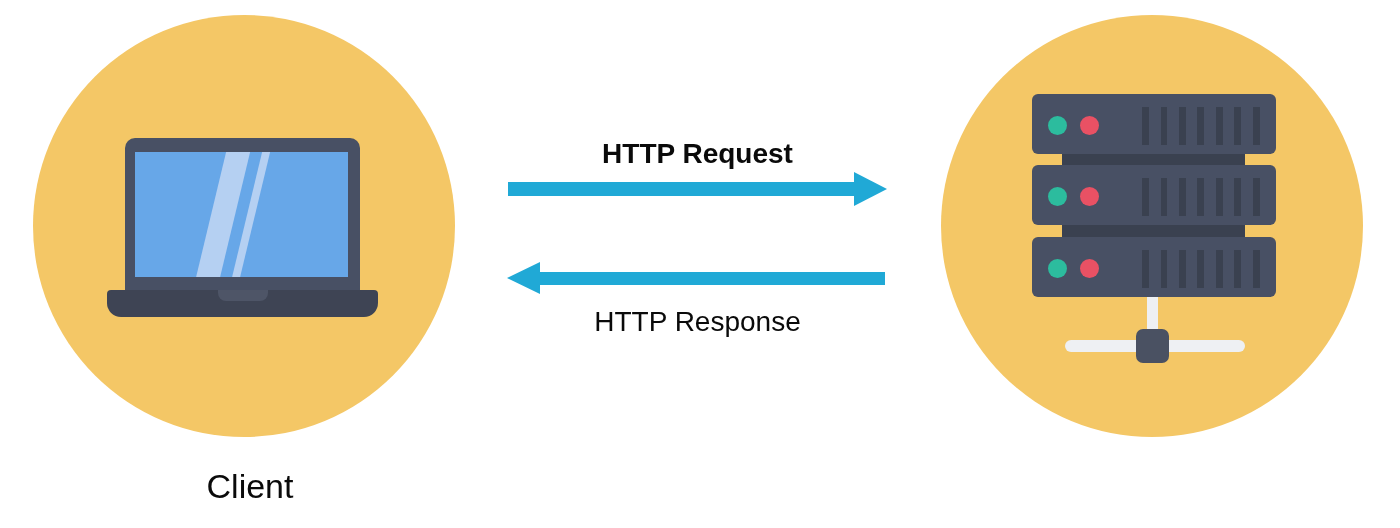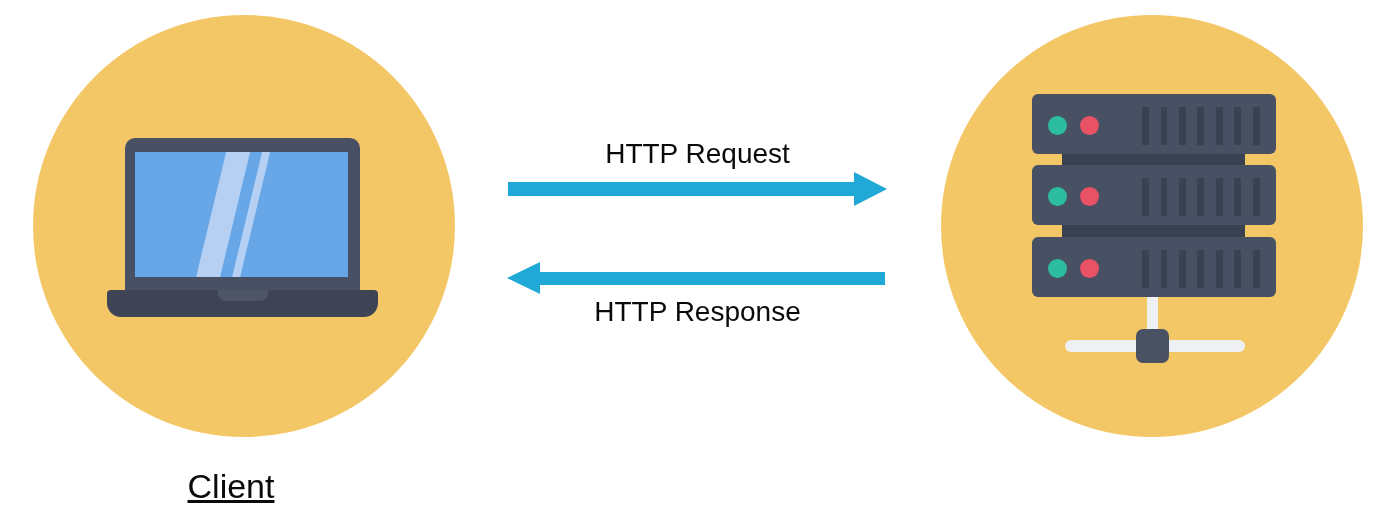--- a/index.html
+++ b/index.html
@@ -56,25 +56,25 @@
   .response-shaft{left:540px;top:272px;width:345px;height:13px;}
   .arrow-head{position:absolute;width:0;height:0;}
   .head-right{left:854px;top:172px;border-top:17px solid transparent;
               border-bottom:17px solid transparent;border-left:33px solid var(--arrow);}
   .head-left{left:507px;top:262px;border-top:16px solid transparent;
              border-bottom:16px solid transparent;border-right:33px solid var(--arrow);}
 
   
   .flow-label{position:absolute;left:497px;width:401px;text-align:center;color:var(--text);
               font-size:28px;line-height:1.1;letter-spacing:0;}
-  .request-label{top:139px;}
-  .response-label{top:297px;}
+  .request-label{top:139px;font-weight:bold;}
+  .response-label{top:307px;}
   .node-label{position:absolute;top:468px;width:422px;text-align:center;color:var(--text);
               font-size:34px;line-height:1.1;}
-  .client-label{left:20px;text-decoration:underline;}
+  .client-label{left:39px;}
   .server-label{left:941px;}
 </style>
 </head>
 <body>
 
 <div class="canvas">
 
   <div class="circle client-circle">
     <div class="laptop">
       <div class="lid">

